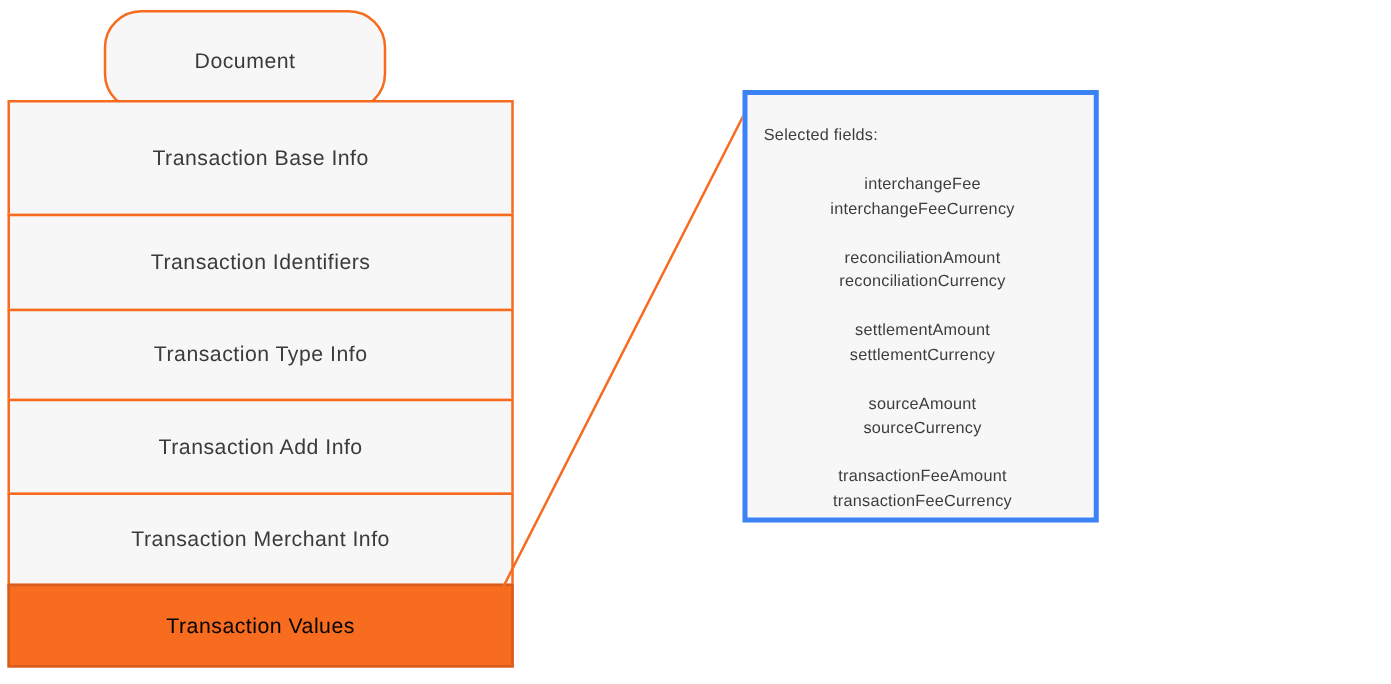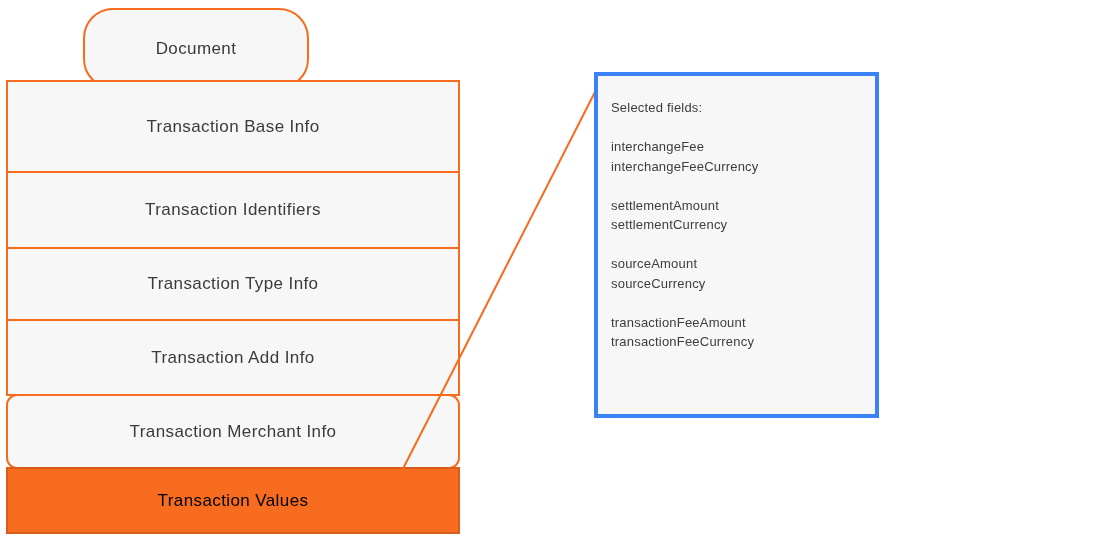--- a/index.html
+++ b/index.html
@@ -32,39 +32,39 @@
     font-size: 17px;
     letter-spacing: 0.4px;
     color: #3b3b3b;
   }
 
   
   .stack {
     position: absolute;
     left: 6px;
     top: 80px;
-    width: 454px;
+    width: 405px;
   }
   .stack-box {
     width: 100%;
     background: #f7f7f7;
     border: 2px solid #f76b1e;
     display: flex;
     align-items: center;
     justify-content: center;
     font-size: 17px;
     letter-spacing: 0.4px;
     color: #3b3b3b;
   }
   .stack-box + .stack-box { margin-top: -2px; }
   .stack-box.h1 { height: 93px; }
   .stack-box.h2 { height: 74px; }
   .stack-box.h3 { height: 78px; }
   .stack-box.h4 { height: 77px; justify-content: center; }
-  .stack-box.h5 { height: 75px; border-radius: 11px; }
+  .stack-box.h5 { height: 75px; }
   .stack-box.h6 { height: 67px; }
   .stack-box.selected {
     background: #f76c1f;
     border-color: #d85c1c;
     color: #000000;
   }
 
   
   .connector {
     position: absolute;
@@ -84,21 +84,21 @@
     height: 346px;
     background: #f7f7f7;
     border: 4px solid #3b82f6;
     padding: 22px 10px 0 13px;
     font-size: 13px;
     line-height: 19.5px;
     letter-spacing: 0.2px;
     color: #3d3d3d;
   }
   .panel-title { margin-bottom: 19.5px; }
-  .field-group { margin-bottom: 19.5px; }
+  .field-group { margin-bottom: 19.5px; text-align: center; }
 </style>
 </head>
 <body>
 
 <div class="canvas">
 
   <div class="doc-pill">
     <span>Document</span>
   </div>
 
@@ -128,20 +128,24 @@
   </svg>
 
   <div class="panel">
     <div class="panel-title">Selected fields:</div>
 
     <div class="field-group">
       <div>interchangeFee</div>
       <div>interchangeFeeCurrency</div>
     </div>
 
+    <div class="field-group">
+      <div>reconciliationAmount</div>
+      <div>reconciliationCurrency</div>
+    </div>
 
     <div class="field-group">
       <div>settlementAmount</div>
       <div>settlementCurrency</div>
     </div>
 
     <div class="field-group">
       <div>sourceAmount</div>
       <div>sourceCurrency</div>
     </div>

